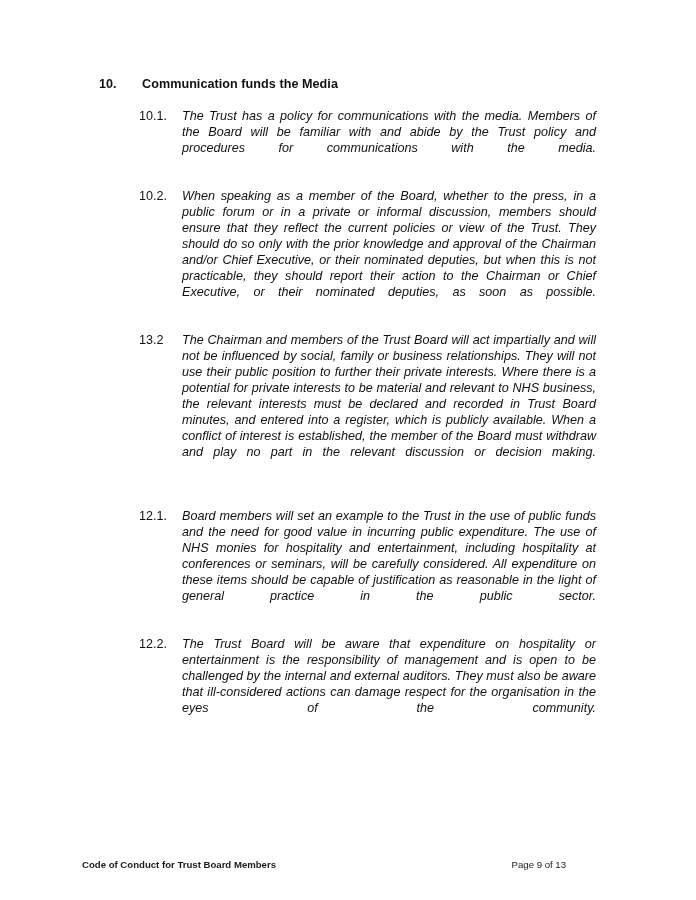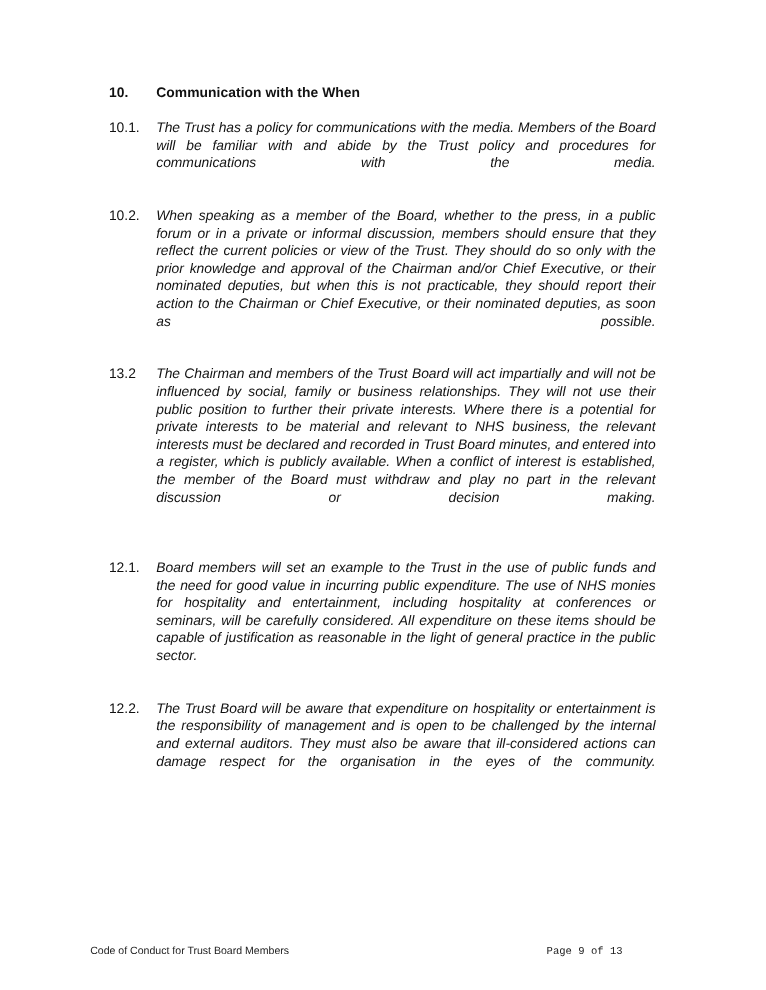--- a/index.html
+++ b/index.html
@@ -50,20 +50,21 @@
     display: flex;
     align-items: flex-start;
     font-size: 12.6px;
     line-height: 16px;
     margin: 0 0 16px 0;
   }
   .para .num {
     width: 43px;
     flex: 0 0 43px;
     white-space: nowrap;
+    margin-left: 40px;
   }
   .para .body {
     flex: 1 1 auto;
     text-align: justify;
     text-justify: inter-word;
     word-spacing: 0.1px;
     font-style: italic;
   }
   .para.last-of-section {
     margin-bottom: 32px;
@@ -80,37 +81,37 @@
     top: 858px;
     width: 514px;
     display: flex;
     align-items: baseline;
     font-size: 9.6px;
     line-height: 13px;
     color: #1a1a1a;
   }
   .footer .footer-left {
     flex: 0 0 auto;
+    font-weight: bold;
   }
   .footer .footer-right {
     margin-left: auto;
     margin-right: 30px;
-    font-family: Liberation Mono, monospace;
   }
 </style>
 </head>
 <body>
 
 <div class="page">
 
   <div class="content">
 
     <div class="heading">
       <span class="num">10.</span>
-      <span class="title">Communication with the When</span>
+      <span class="title">Communication funds the Media</span>
     </div>
 
     <div class="para">
       <span class="num">10.1.</span>
       <span class="body">The Trust has a policy for communications with the media.  Members of the Board will be familiar with and abide by the Trust policy and procedures for communications with the media.</span>
     </div>
 
     <div class="para">
       <span class="num">10.2.</span>
       <span class="body">When speaking as a member of the Board, whether to the press, in a public forum or in a private or informal discussion, members should ensure that they reflect the current policies or view of the Trust.  They should do so only with the prior knowledge and approval of the Chairman and/or Chief Executive, or their nominated deputies, but when this is not practicable, they should report their action to the Chairman or Chief Executive, or their nominated deputies, as soon as possible.</span>

